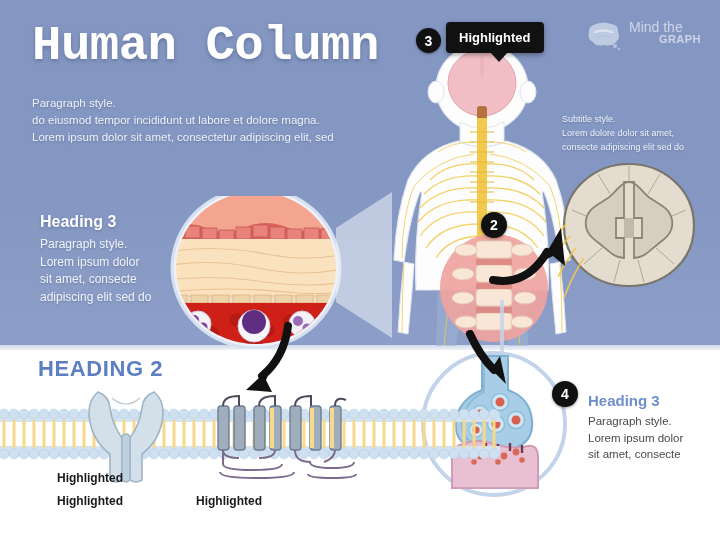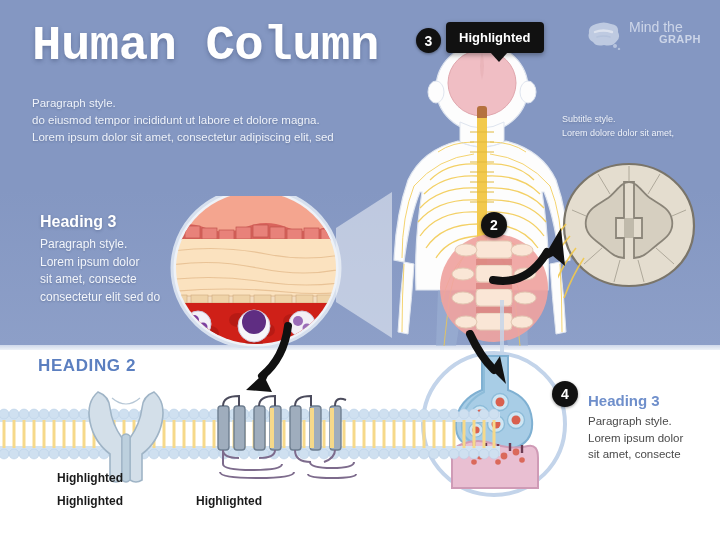--- a/index.html
+++ b/index.html
@@ -52,21 +52,21 @@
 
   .subtitle-block{
     position:absolute;left:562px;top:112px;width:150px;
     font-size:9px;line-height:14px;color:#eef2fa;
     text-shadow:0 1px 2px rgba(40,55,90,.3);
   }
   .subtitle-block .ln{display:block;}
 
   .heading2{
     position:absolute;left:38px;top:356px;
-    font-size:17px;font-weight:bold;color:#5b7fc0;letter-spacing:.6px;
+    font-size:22px;font-weight:bold;color:#5b7fc0;letter-spacing:.6px;
   }
 
   .heading3-right{
     position:absolute;left:588px;top:392px;
     font-size:15px;font-weight:bold;color:#6f8fcb;
   }
   .para-right{
     position:absolute;left:588px;top:413px;width:124px;
     font-size:11.5px;line-height:16.5px;color:#4a4a4a;
   }
@@ -568,26 +568,27 @@
     <span class="ln">Paragraph style.</span>
     <span class="ln">do eiusmod tempor incididunt ut labore et dolore magna.</span>
     <span class="ln">Lorem ipsum dolor sit amet, consectetur adipiscing elit, sed</span>
   </div>
 
   <div class="heading3-left">Heading 3</div>
   <div class="para-left">
     <span class="ln">Paragraph style.</span>
     <span class="ln">Lorem ipsum dolor</span>
     <span class="ln">sit amet, consecte</span>
-    <span class="ln">consectetur elit sed do</span>
+    <span class="ln">adipiscing elit sed do</span>
   </div>
 
   <div class="subtitle-block">
     <span class="ln">Subtitle style.</span>
     <span class="ln">Lorem dolore dolor sit amet,</span>
+    <span class="ln">consecte adipiscing elit sed do</span>
   </div>
 
   <div class="heading2">HEADING 2</div>
 
   <div class="heading3-right">Heading 3</div>
   <div class="para-right">
     <span class="ln">Paragraph style.</span>
     <span class="ln">Lorem ipsum dolor</span>
     <span class="ln">sit amet, consecte</span>
   </div>

